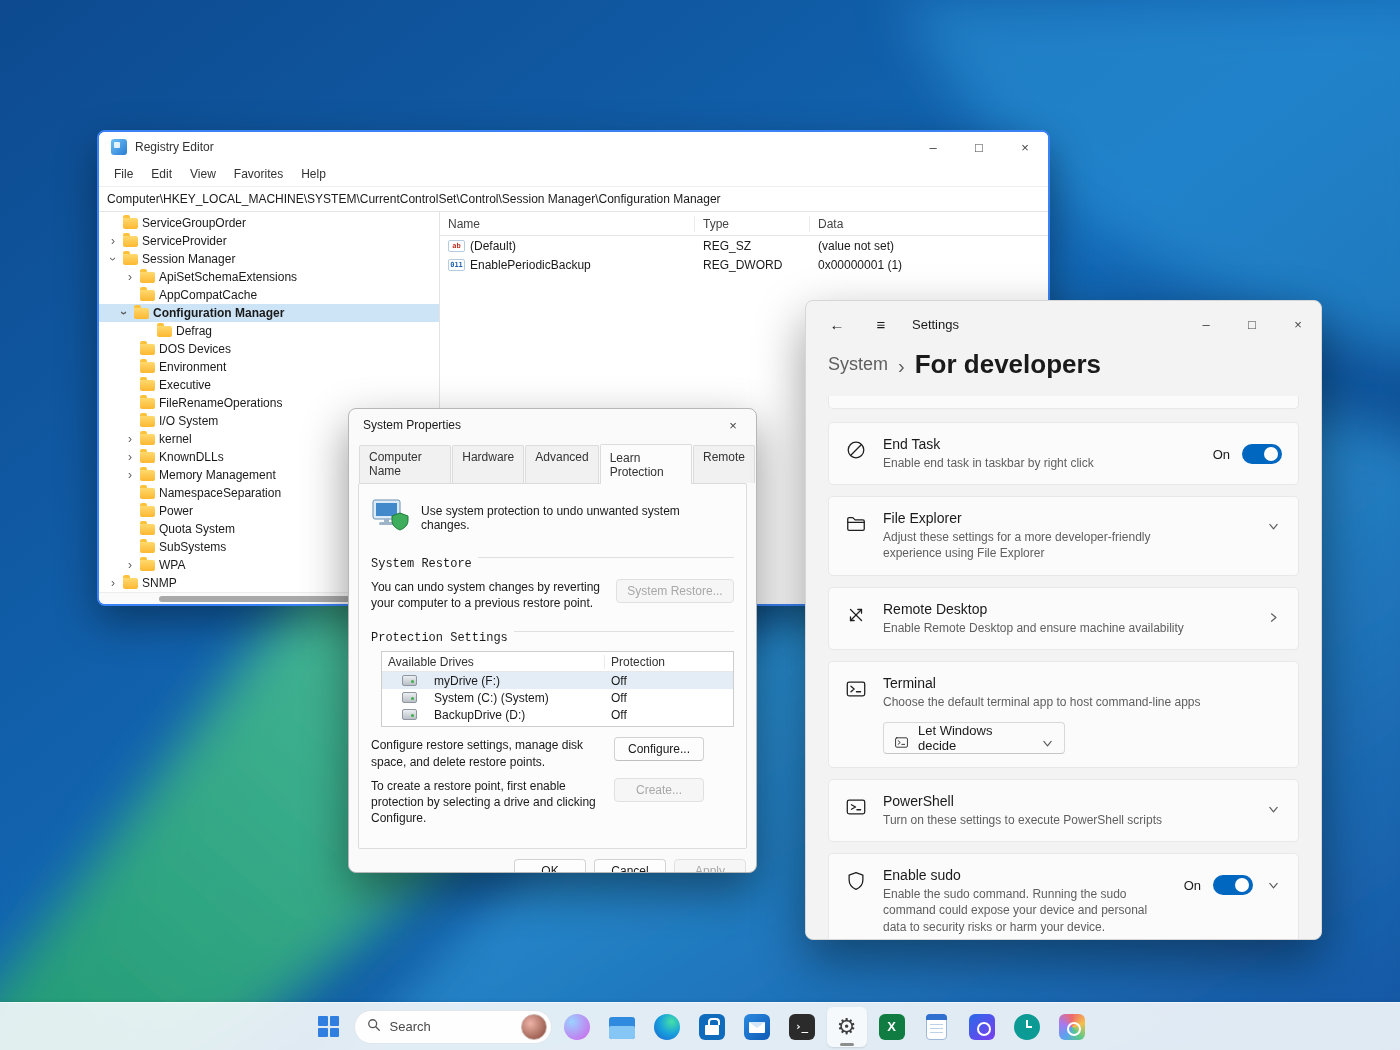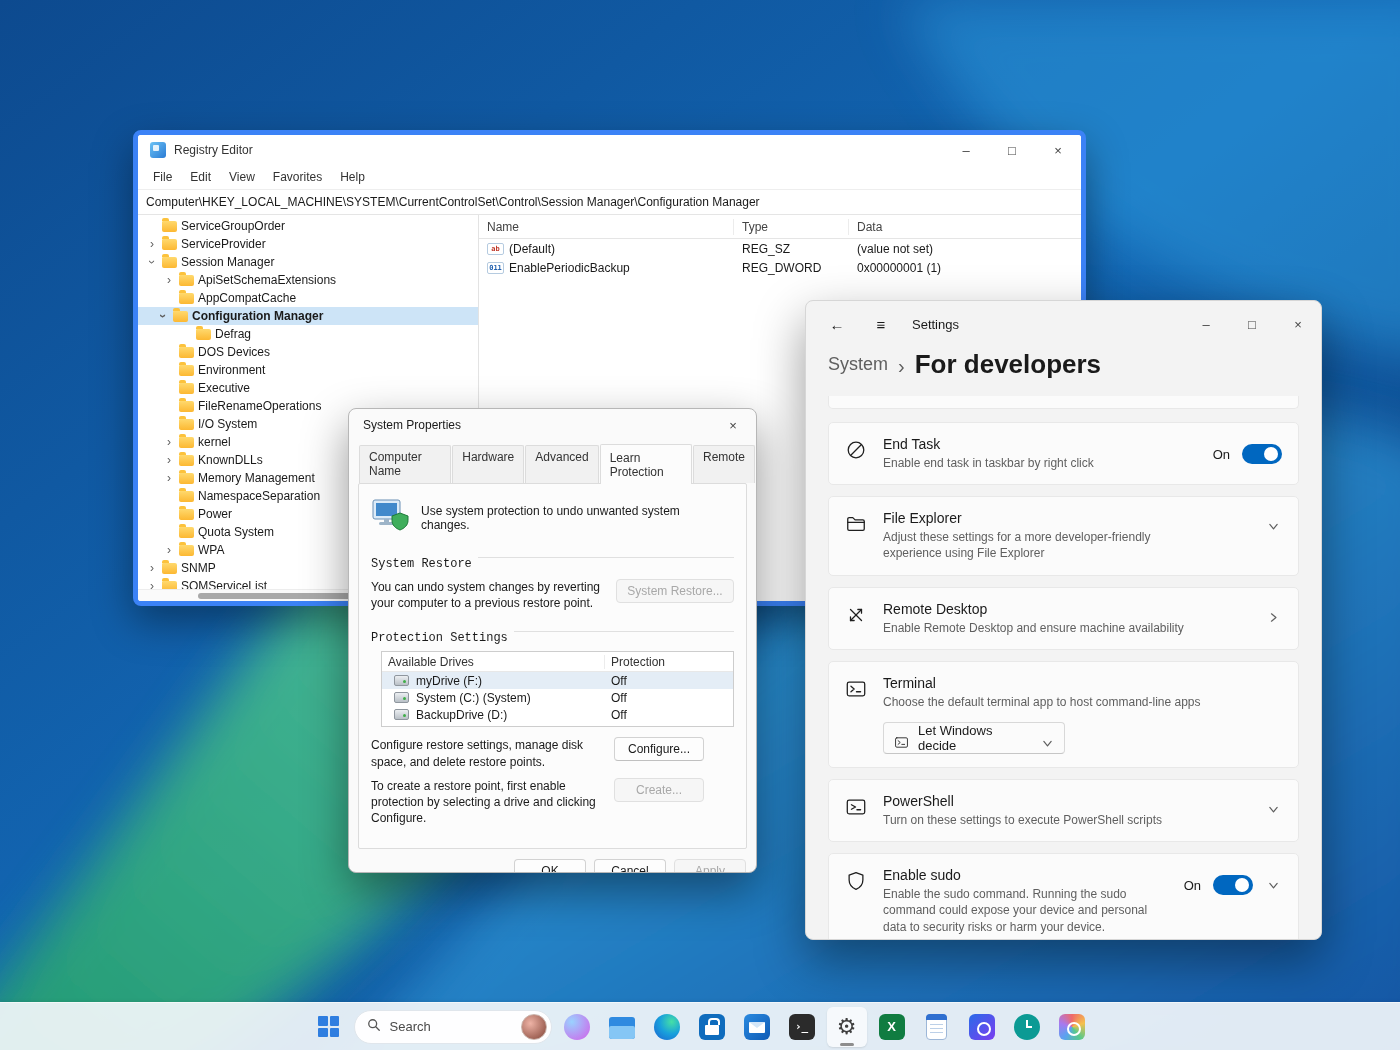--- a/index.html
+++ b/index.html
@@ -8,22 +8,22 @@
 
   
   .wall { position:absolute; inset:0; width:1400px; height:1050px; display:block; }
 
   
   .cap-btn { width:46px; height:100%; display:flex; align-items:center; justify-content:center;
              font-size:13px; color:#444; }
 
   
   #regedit { position:absolute; left:97px; top:130px; width:953px; height:476px;
-             background:#fff; border:5px solid #3b82f6; border-radius:8px; overflow:hidden;
-             box-shadow:0 16px 40px rgba(0,0,0,.38); z-index:2; font-size:12px;margin-left:36px; }
+             background:#fff; border:2px solid #3b82f6; border-radius:8px; overflow:hidden;
+             box-shadow:0 16px 40px rgba(0,0,0,.38); z-index:2; font-size:12px; }
   .re-titlebar { height:30px; display:flex; align-items:center; padding-left:12px; background:#fff; }
   .re-appicon { width:16px; height:16px; border-radius:3px; margin-right:8px;
                 background:linear-gradient(135deg,#6cc2f5,#2a7bd4); position:relative; }
   .re-appicon::after { content:''; position:absolute; left:3px; top:3px; width:6px; height:6px;
                 background:#fff; opacity:.85; border-radius:1px; }
   .re-title { font-size:12px; color:#333; }
   .re-caption { margin-left:auto; display:flex; height:100%; }
   .re-menubar { height:24px; display:flex; align-items:center; padding-left:6px; background:#fff; }
   .menu-item { padding:2px 9px; border-radius:3px; color:#333; }
   .re-addressbar { height:26px; border-top:1px solid #eee; border-bottom:1px solid #e5e5e5;
@@ -72,21 +72,21 @@
   .sp-row .desc { flex:1; color:#1a1a1a; line-height:1.35; }
   .win-btn { background:#fdfdfd; border:1px solid #d2d2d2; border-bottom-color:#c0c0c0; border-radius:4px;
              font-family:inherit; font-size:12px; color:#1a1a1a; padding:3px 10px; min-width:90px; height:24px; }
   .win-btn.disabled { color:#a8a8a8; background:#f6f6f6; border-color:#e0e0e0; }
   .sp-list { margin:6px 12px 0 22px; border:1px solid #cdcdcd; background:#fff; height:76px; }
   .sp-list-head { display:flex; height:20px; align-items:center; border-bottom:1px solid #e8e8e8; color:#333; }
   .sp-list-head .c1 { flex:1; padding-left:6px; border-right:1px solid #ececec; height:14px; line-height:14px; }
   .sp-list-head .c2 { width:128px; padding-left:6px; }
   .drive-row { display:flex; height:17px; align-items:center; }
   .drive-row.selected { background:#e4edf6; }
-  .drive-row .c1 { flex:1; padding-left:12px; display:flex; align-items:center; gap:7px; }
+  .drive-row .c1 { flex:1; padding-left:20px; display:flex; align-items:center; gap:17px; }
   .drive-row .c2 { width:128px; padding-left:6px; }
   .drive-icon { width:15px; height:11px; flex:none; background:linear-gradient(#eceff2,#b9c0c7);
                 border:1px solid #8f969e; border-radius:2px; position:relative; }
   .drive-icon::after { content:''; position:absolute; right:2px; top:4px; width:3px; height:3px;
                 border-radius:50%; background:#3fae49; }
   .sp-footer { display:flex; justify-content:flex-end; gap:8px; padding:10px 10px 0; }
   .sp-footer .win-btn { min-width:72px; }
 
   
   #settings { position:absolute; left:805px; top:300px; width:517px; height:640px;
@@ -308,20 +308,25 @@
           <span class="tree-arrow"></span>
           <span class="folder-icon"></span>
           <span>Power</span>
         </div>
         <div class="tree-row" style="padding-left: 25px;">
           <span class="tree-arrow"></span>
           <span class="folder-icon"></span>
           <span>Quota System</span>
         </div>
         <div class="tree-row" style="padding-left: 25px;">
+          <span class="tree-arrow"></span>
+          <span class="folder-icon"></span>
+          <span>SubSystems</span>
+        </div>
+        <div class="tree-row" style="padding-left: 25px;">
           <span class="tree-arrow">›</span>
           <span class="folder-icon"></span>
           <span>WPA</span>
         </div>
         <div class="tree-row" style="padding-left: 8px;">
           <span class="tree-arrow">›</span>
           <span class="folder-icon"></span>
           <span>SNMP</span>
         </div>
         <div class="tree-row" style="padding-left: 8px;">

